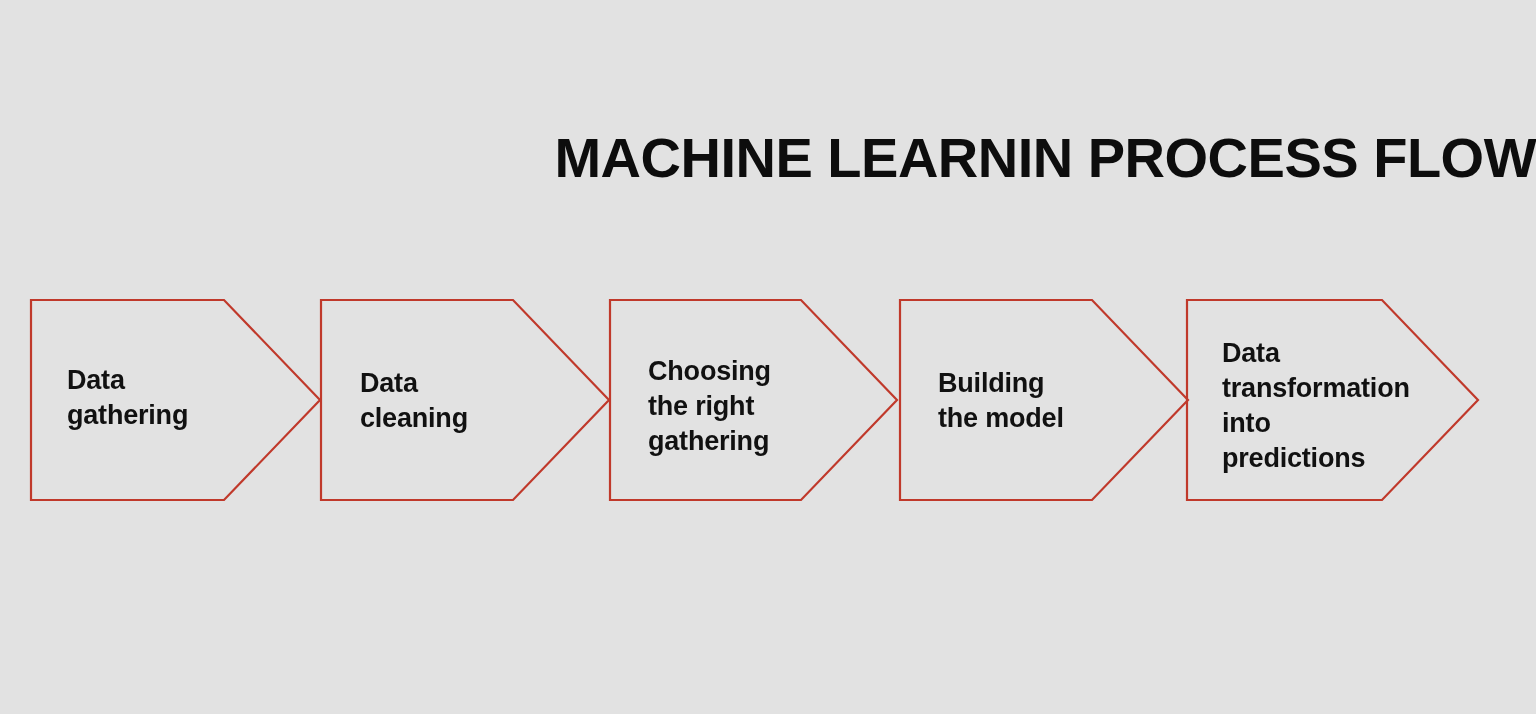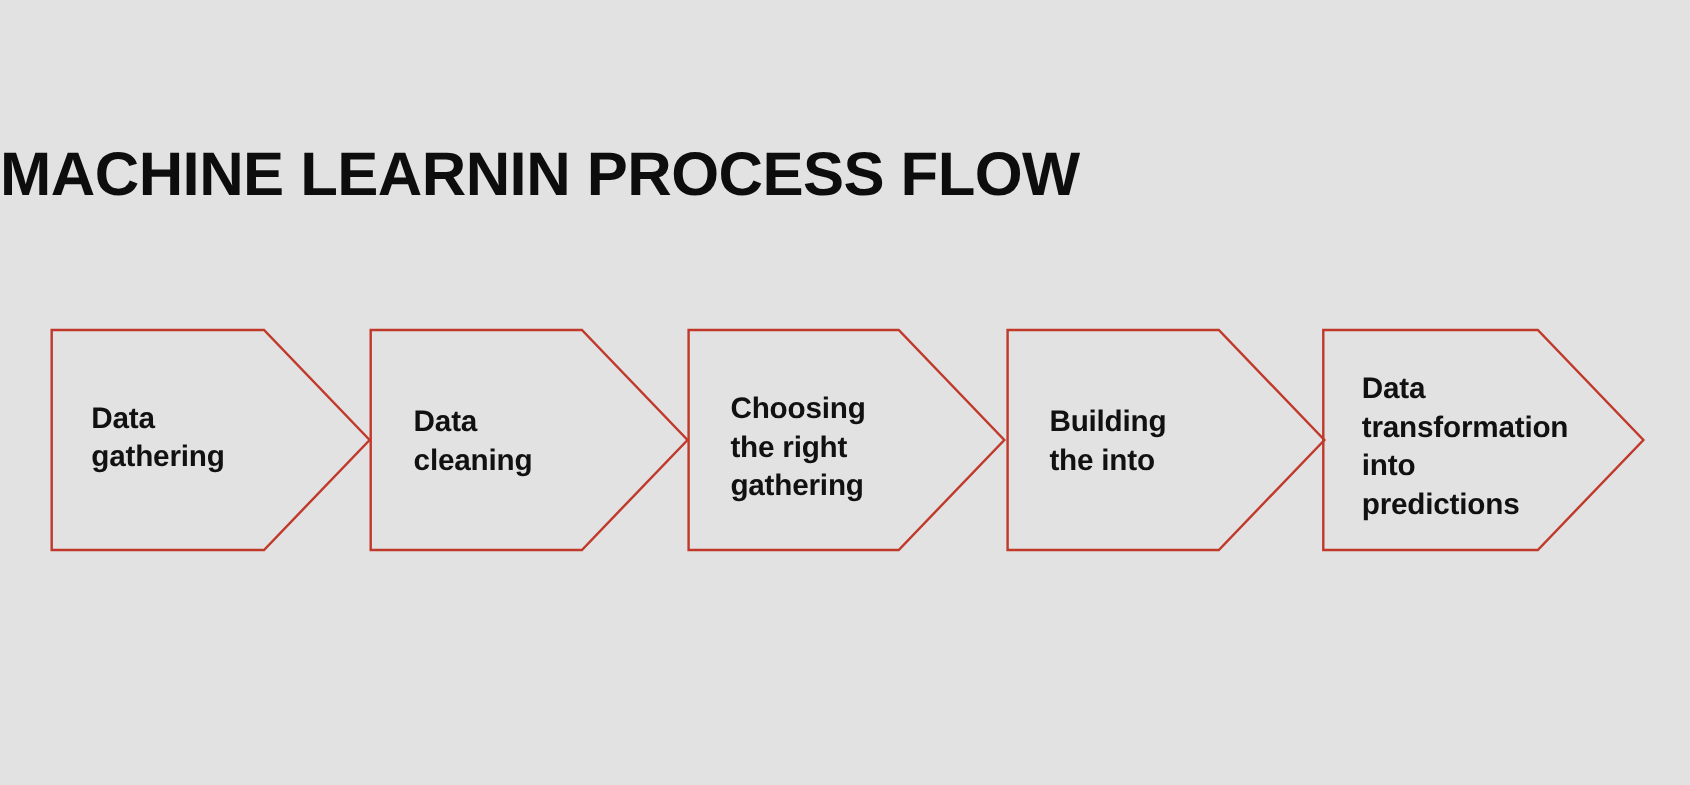--- a/index.html
+++ b/index.html
@@ -20,32 +20,32 @@
     top: 0;
     width: 1536px;
     height: 714px;
     background: #e2e2e2;
   }
   #page-title {
     position: absolute;
     left: 0;
     top: 129px;
     width: 1536px;
-    text-align: left;
+    text-align: right;
     font-size: 56px;
     font-weight: bold;
     letter-spacing: -0.5px;
     color: #0d0d0d;
     line-height: 1.05;
     white-space: nowrap;
     font-family: "Liberation Sans", sans-serif;
   }
   #flow-diagram {
     position: absolute;
-    left: 16px;
+    left: 0;
     top: 0;
     width: 1384px;
     height: 714px;
   }
   svg.flow-svg {
     position: absolute;
     left: 0;
     top: 0;
     width: 1536px;
     height: 714px;
@@ -90,21 +90,21 @@
 gathering</div>
 
     <div class="chevron-label" style="left:360px; top:366px; width:180px;">Data
 cleaning</div>
 
     <div class="chevron-label" style="left:648px; top:354px; width:190px;">Choosing
 the right
 gathering</div>
 
     <div class="chevron-label" style="left:938px; top:366px; width:190px;">Building
-the into</div>
+the model</div>
 
     <div class="chevron-label" style="left:1222px; top:336px; width:230px;">Data
 transformation
 into
 predictions</div>
 
   </div>
 </div>
 
 </body></html>

